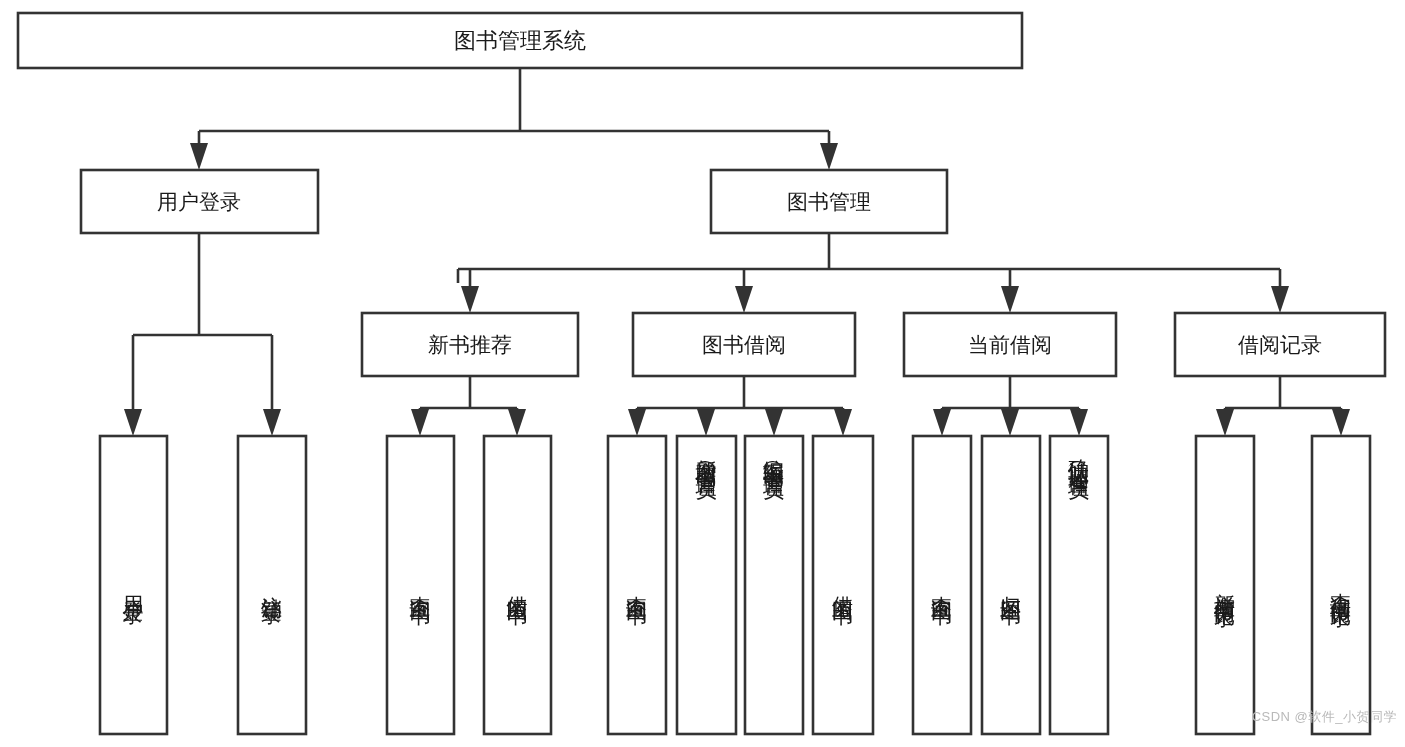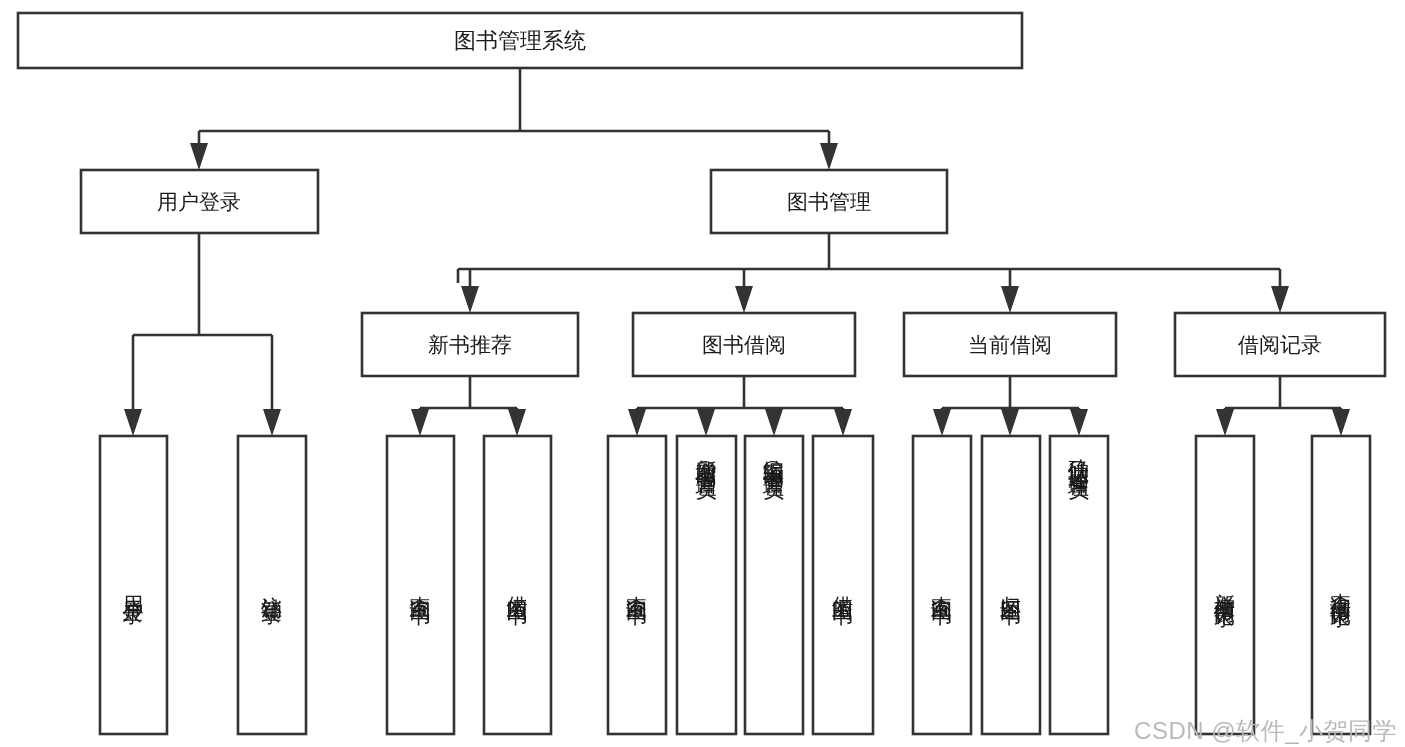--- a/index.html
+++ b/index.html
@@ -70,23 +70,23 @@
     white-space: nowrap;
   }
   .vert-top {
     align-items: flex-start;
     padding-top: 6px;
     box-sizing: border-box;
   }
   #watermark {
     position: absolute;
     right: 8px;
-    bottom: 0;
-    font-family: "Liberation Sans", "DejaVu Sans", sans-serif;
-    font-size: 24px;
+    bottom: 21px;
+    font-family: "Liberation Sans", "DejaVu Sans", sans-serif;
+    font-size: 13px;
     color: #b9b9b9;
     letter-spacing: 0.5px;
     white-space: nowrap;
   }
 </style>
 </head>
 <body>
 
 <div id="diagram-root">
 

